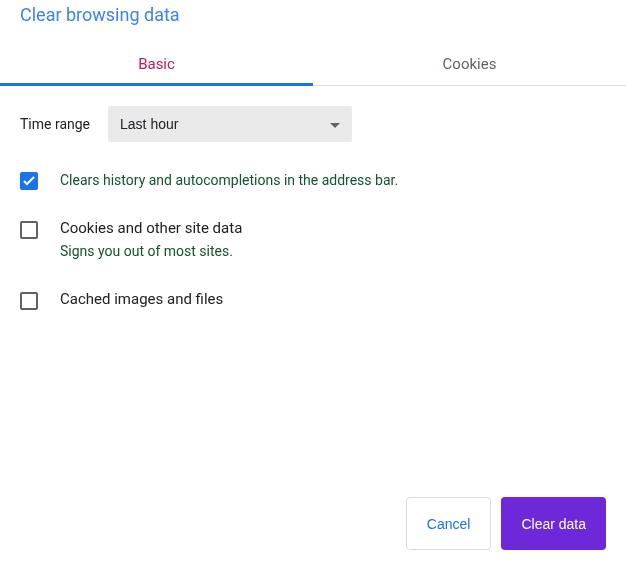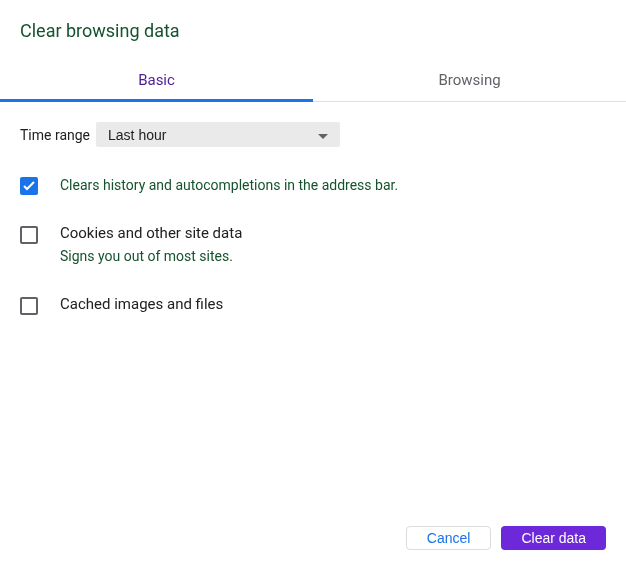--- a/index.html
+++ b/index.html
@@ -14,71 +14,71 @@
       height: 566px;
       color: #202124;
       font-size: 14px;
     }
     .dialog {
       display: flex;
       flex-direction: column;
       height: 100%;
     }
     .dialog-title {
-      padding: 20px 20px 18px 20px;
+      padding: 4px 20px 18px 20px;
       font-size: 18px;
       font-weight: 400;
-      color: #14532d;
+      color: #3b82f6;
     }
     .tabs {
       display: flex;
       border-bottom: 1px solid #e0e0e0;
     }
     .tab {
       flex: 1;
       text-align: center;
       padding: 12px 0;
       font-size: 15px;
       color: #5f6368;
       cursor: pointer;
       position: relative;
     }
     .tab.active {
-      color: #4c1d95;
+      color: #be185d;
     }
     .tab.active::after {
       content: "";
       position: absolute;
       left: 0;
       right: 0;
       bottom: -1px;
       height: 3px;
       background: #1a73e8;
     }
     .content {
       padding: 20px 20px 0 20px;
       flex: 1;
     }
     .time-range-row {
       display: flex;
       align-items: center;
-      gap: 6px;
+      gap: 18px;
       margin-bottom: 28px;
     }
     .time-range-label {
       font-size: 14px;
       color: #202124;
     }
     .select-wrapper {
       position: relative;
       width: 244px;
     }
     .time-select {
       width: 100%;
-      height: 25px;
+      height: 36px;
       background: #eaeaea;
       border: none;
       padding: 0 12px;
       font-size: 14px;
       color: #202124;
       appearance: none;
       border-radius: 2px;
       cursor: pointer;
     }
     .select-caret {
@@ -131,21 +131,21 @@
       color: #14532d;
       line-height: 1.5;
     }
     .actions {
       display: flex;
       justify-content: flex-end;
       gap: 10px;
       padding: 16px 20px;
     }
     .btn {
-      height: 24px;
+      height: 53px;
       padding: 0 20px;
       border-radius: 4px;
       font-size: 14px;
       cursor: pointer;
       border: none;
     }
     .btn-cancel {
       background: #fff;
       color: #1a73e8;
       border: 1px solid #dadce0;
@@ -156,21 +156,21 @@
     }
   </style>
 </head>
 <body>
 
 <div class="dialog">
   <div class="dialog-title">Clear browsing data</div>
 
   <div class="tabs">
     <div class="tab active">Basic</div>
-    <div class="tab">Browsing</div>
+    <div class="tab">Cookies</div>
   </div>
 
   <div class="content">
     <div class="time-range-row">
       <span class="time-range-label">Time range</span>
       <div class="select-wrapper">
         <select class="time-select">
           <option>Last hour</option>
         </select>
         <span class="select-caret">

